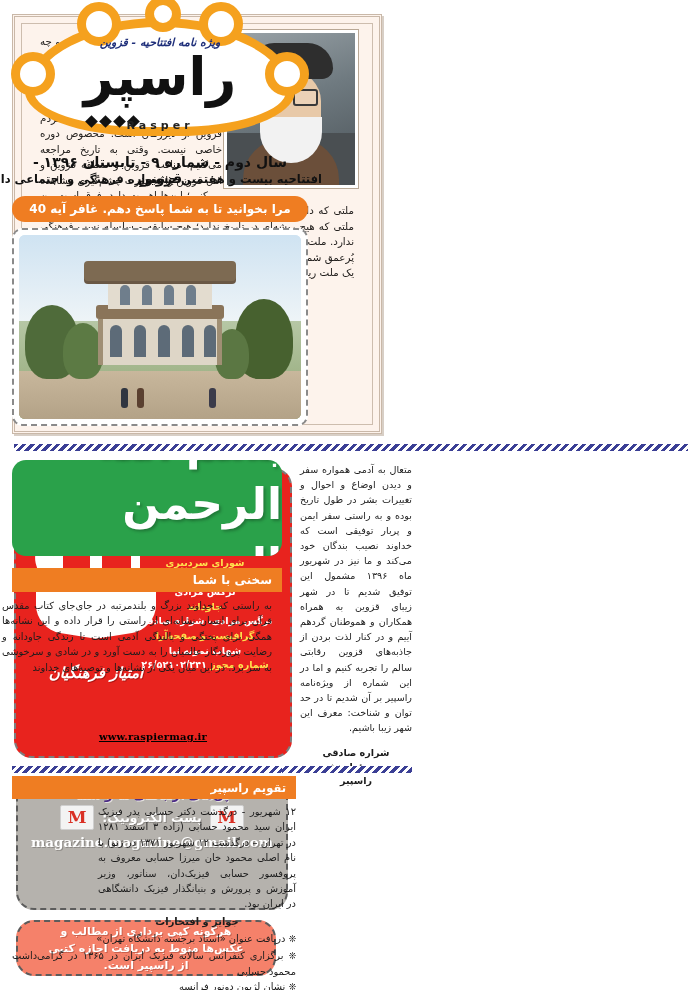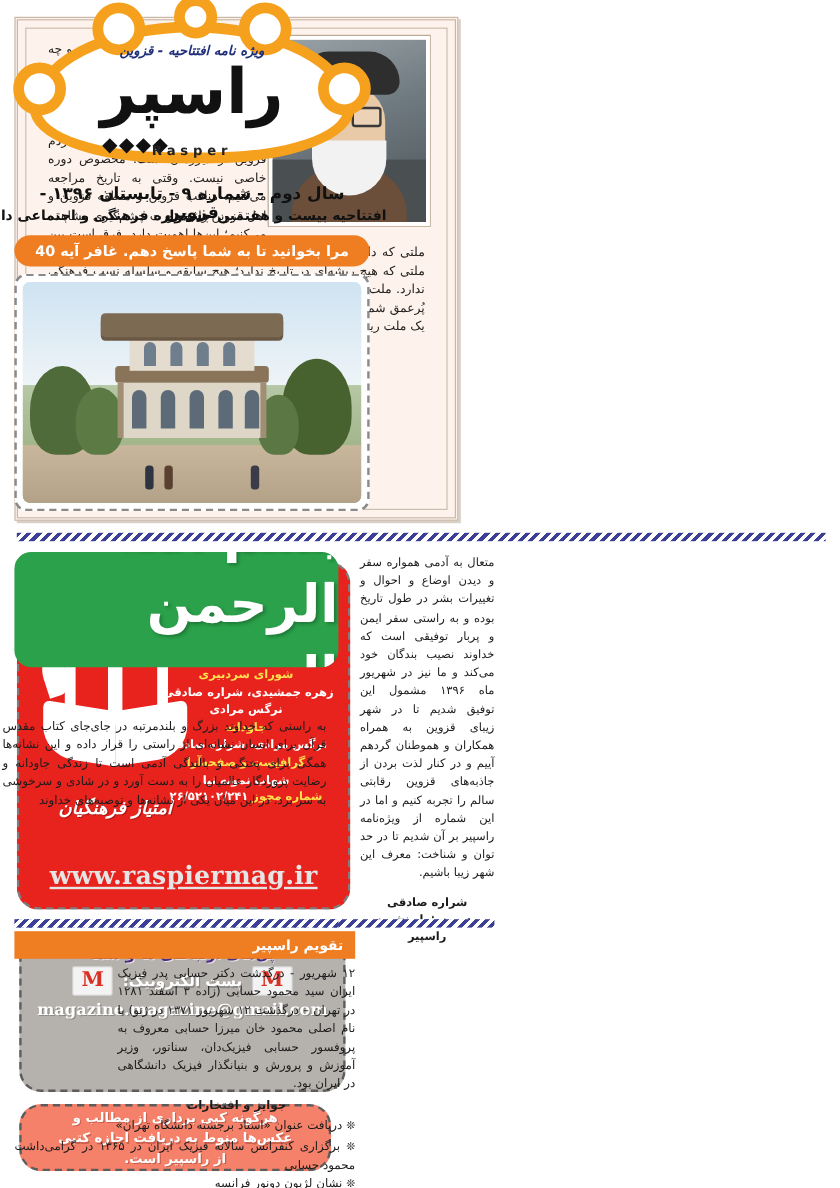--- a/index.html
+++ b/index.html
@@ -184,21 +184,21 @@
   .credits{
     position:absolute;right:10px;top:8px;width:150px;
     text-align:center;color:#fff;font-size:9.6px;line-height:14.6px;
   }
   .credits .lbl{color:#ffe14d;font-weight:bold;font-size:9.6px;display:block;}
   .credits .val{color:#fff;display:block;font-weight:bold;}
   .credits .gap{display:block;height:5px;}
   .credits .lic{color:#fff;font-weight:bold;}
   .site-url{
     position:absolute;left:0;right:0;bottom:14px;text-align:center;
-    color:#e5e5e5;font-weight:bold;font-size:21px;font-family:"DejaVu Serif","Liberation Serif",serif;
+    color:#000000;font-weight:bold;font-size:10px;font-family:"DejaVu Serif","Liberation Serif",serif;
     direction:ltr;letter-spacing:.2px;
   }
 
   
   .mid-col{
     position:absolute;left:300px;top:462px;width:112px;height:300px;
     font-size:9.6px;line-height:15.2px;color:#1c1c1c;text-align:justify;
   }
   .mid-sign{margin-top:10px;text-align:center;font-weight:bold;line-height:14px;}
 
@@ -418,20 +418,23 @@
       <div>شراره صادقی</div>
       <div>مدیرمسئول نشریه راسپیر</div>
     </div>
   </div>
 
   <div class="flow-right"></div>
 
   <div class="bismillah">
     <div class="bism-text">بسم الله الرحمن الرحیم</div>
   </div>
+  <div class="speak-head">
+    <span>سخنی با شما</span>
+  </div>
   <div class="speak-body">به راستی که خداوند بزرگ و بلندمرتبه در جای‌جای کتاب مقدس قرآن برای انسان نشانه‌ای از راستی را قرار داده و این نشانه‌ها همگی برای پختگی و بالندگی آدمی است تا زندگی جاودانه و رضایت پروردگار عالمیان را به دست آورد و در شادی و سرخوشی به سر برد. در این میان یکی از نشانه‌ها و توصیه‌های خداوند</div>
 
   <div class="zig zig-a"></div>
   <div class="zig zig-b"></div>
 
   <div class="contact">
     <div class="contact-title">پل‌های ارتباطی ما و شما</div>
     <div class="crow">
       <div class="gm">M</div>
       <div class="clabel">پست الکترونیک:</div>

